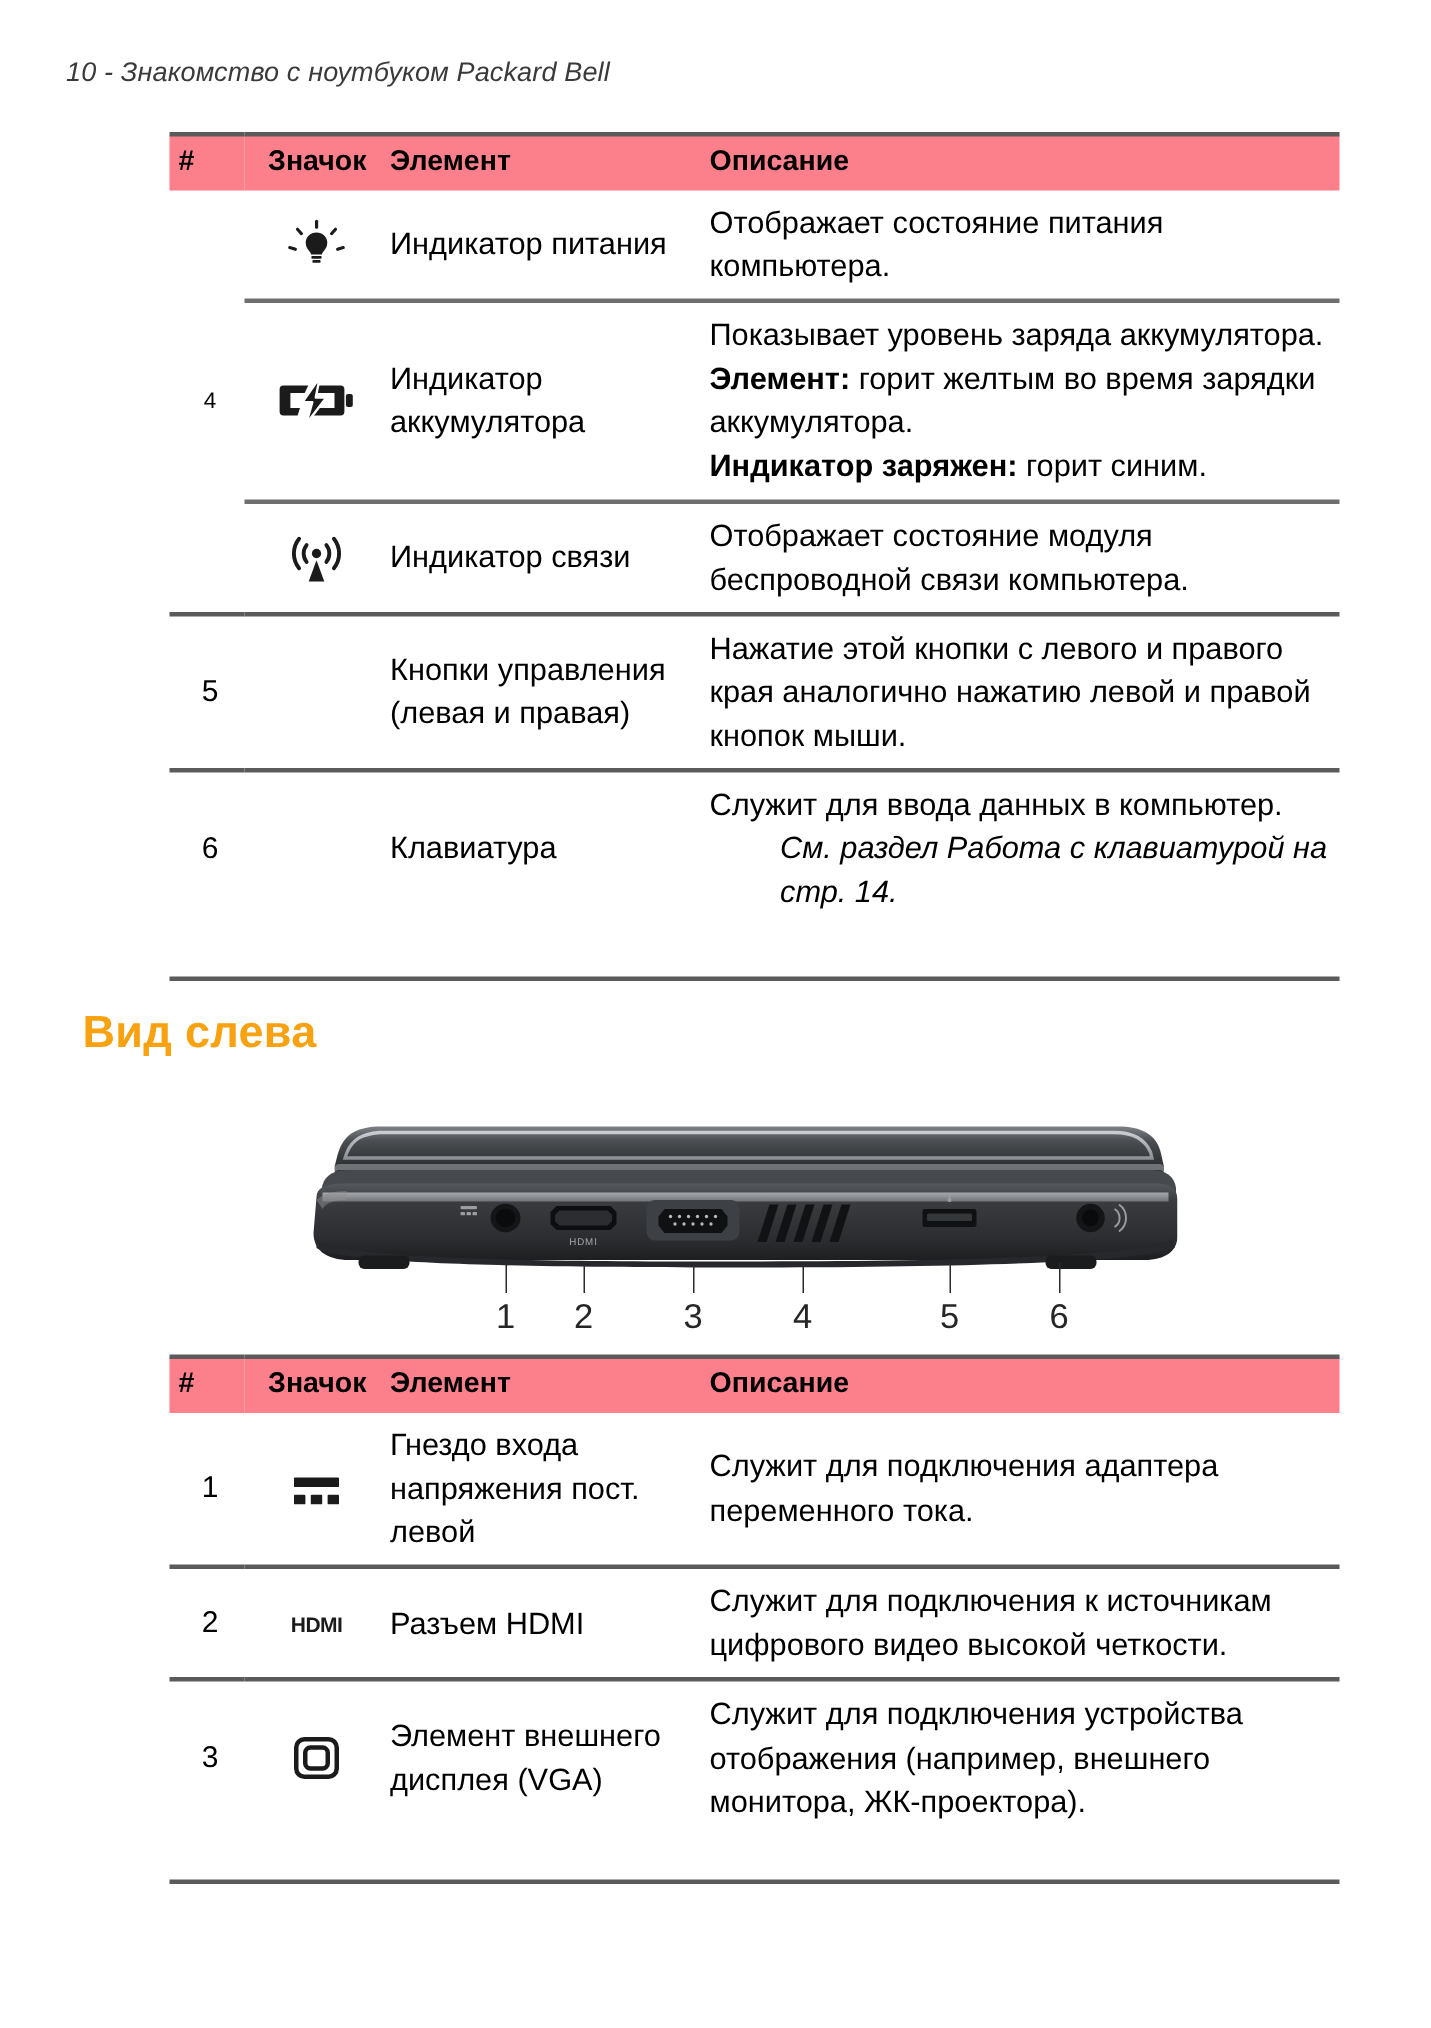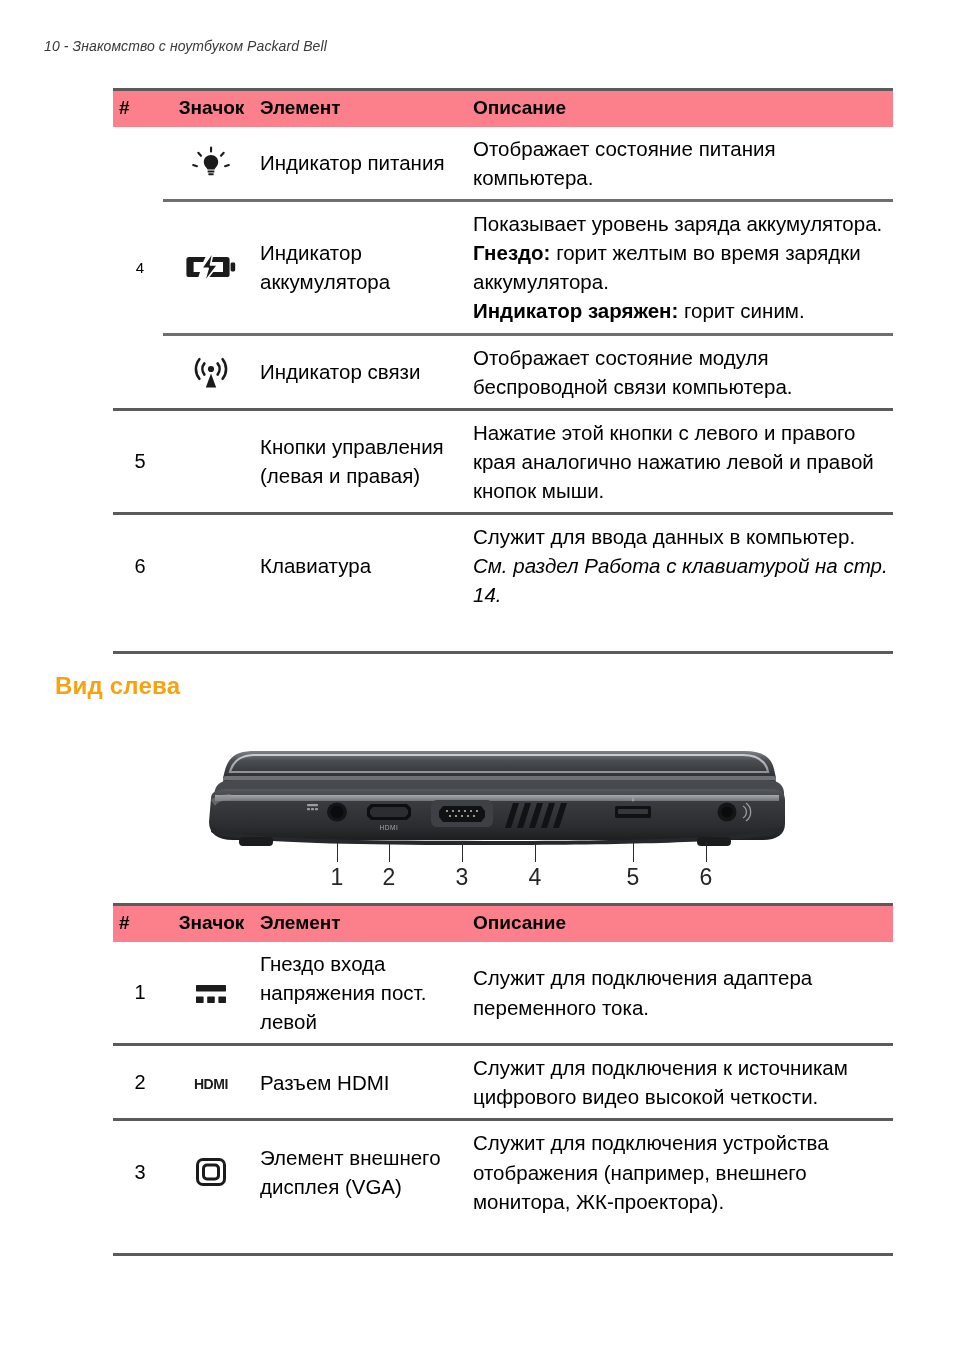--- a/index.html
+++ b/index.html
@@ -14,21 +14,21 @@
     font-family: "Liberation Sans", sans-serif;
     color: #000000;
     overflow: hidden;
   }
 
   
   .page-header {
     position: absolute;
     left: 44px;
     top: 38px;
-    font-size: 14px;
+    font-size: 18px;
     font-style: italic;
     color: #3a3a3a;
     letter-spacing: 0.1px;
     white-space: nowrap;
   }
 
   
   .spec-table {
     position: absolute;
     left: 113px;
@@ -90,29 +90,29 @@
 
   .table-bottom {
     position: absolute;
     left: 113px;
     width: 780px;
     height: 3px;
     background: #5b5b5b;
   }
 
   .bold { font-weight: bold; }
-  .ital { font-style: italic; }
+  .ital { font-style: italic; margin-left: 47px; }
   .desc-line { display: block; }
 
   
   .section-heading {
     position: absolute;
     left: 55px;
     top: 672px;
-    font-size: 24px;
+    font-size: 30px;
     font-weight: bold;
     color: #f9a211;
     letter-spacing: 0.2px;
   }
 
   
   .laptop-figure {
     position: absolute;
     left: 185px;
     top: 742px;
@@ -208,21 +208,21 @@
               <path d="M26.6 7H42a2.6 2.6 0 0 1 2.6 2.6v14.8A2.6 2.6 0 0 1 42 27H21.5l2.4-5H38V12h-15.8z"></path>
               <rect x="45.6" y="12.6" width="4.6" height="8.8" rx="1.4"></rect>
               <path d="M28.2 1.5 16.6 18.2h6.6L19.2 32.5 32.6 15h-7.1z" fill="#1b1b1b" stroke="#ffffff" stroke-width="1.6" stroke-linejoin="round"></path>
             </g>
           </svg>
         </span>
       </td>
       <td class="cell-elem">Индикатор аккумулятора</td>
       <td class="cell-desc">
         <span class="desc-line">Показывает уровень заряда аккумулятора.</span>
-        <span class="desc-line"><span class="bold">Гнездо:</span><span> горит желтым во время зарядки аккумулятора.</span></span>
+        <span class="desc-line"><span class="bold">Элемент:</span><span> горит желтым во время зарядки аккумулятора.</span></span>
         <span class="desc-line"><span class="bold">Индикатор заряжен:</span><span> горит синим.</span></span>
       </td>
     </tr>
 
     <tr class="inner-sep">
       <td class="cell-icon">
         <span class="glyph">
           <svg width="48" height="36" viewBox="0 0 48 36" aria-hidden="true">
             <g fill="none" stroke="#1b1b1b" stroke-linecap="round">
               <path d="M17.4 9.4a9 9 0 0 0 0 11.2" stroke-width="2.6"></path>

